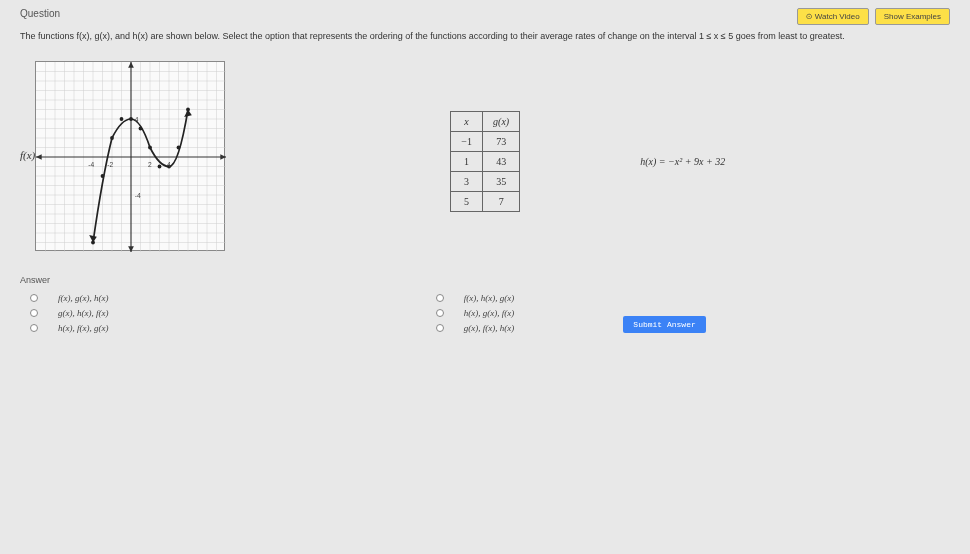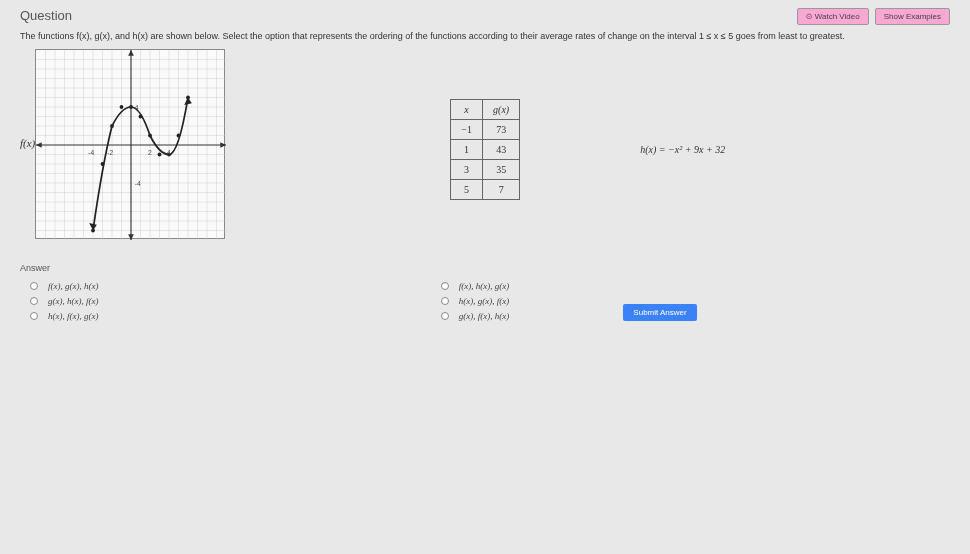--- a/index.html
+++ b/index.html
@@ -15,40 +15,40 @@
 .page {
   padding: 8px 20px;
 }
 .header-row {
   display: flex;
   justify-content: space-between;
   align-items: flex-start;
   margin-bottom: 6px;
 }
 .question-label {
-  font-size: 13px;
+  font-size: 10px;
   color: #555;
 }
 .top-buttons {
   display: flex;
   gap: 6px;
 }
 .btn-outline {
   border: 1px solid #999;
-  background: #f9a8d4;
+  background: #fde047;
   padding: 3px 8px;
   font-size: 8px;
   color: #444;
   border-radius: 2px;
   cursor: pointer;
 }
 .prompt {
   font-size: 9px;
   color: #333;
-  margin-bottom: 8px;
+  margin-bottom: 20px;
 }
 .content-area {
   display: flex;
   flex-direction: row;
   align-items: center;
 }
 .graph-label {
   font-family: 'Times New Roman', serif;
   font-style: italic;
   font-size: 11px;
@@ -102,21 +102,21 @@
   flex: 1;
   display: flex;
   flex-direction: column;
   gap: 5px;
 }
 .opt-col.left { padding-left: 10px; }
 .opt-col.center { align-items: center; text-align: right; }
 .option {
   display: flex;
   align-items: center;
-  gap: 10px;
+  gap: 20px;
   font-family: 'Times New Roman', serif;
   font-style: italic;
   font-size: 9px;
   color: #444;
 }
 .radio {
   width: 8px;
   height: 8px;
   border: 1px solid #888;
   border-radius: 50%;
@@ -125,20 +125,21 @@
 }
 .submit-btn {
   background: #3b82f6;
   color: #fff;
   border: none;
   padding: 4px 10px;
   font-size: 8px;
   border-radius: 2px;
   cursor: pointer;
   align-self: flex-start;
+  font-family: Liberation Mono, monospace;
 }
 .right-col {
   display: flex;
   justify-content: flex-end;
   padding-right: 30px;
 }
 </style>
 </head>
 <body>
 

